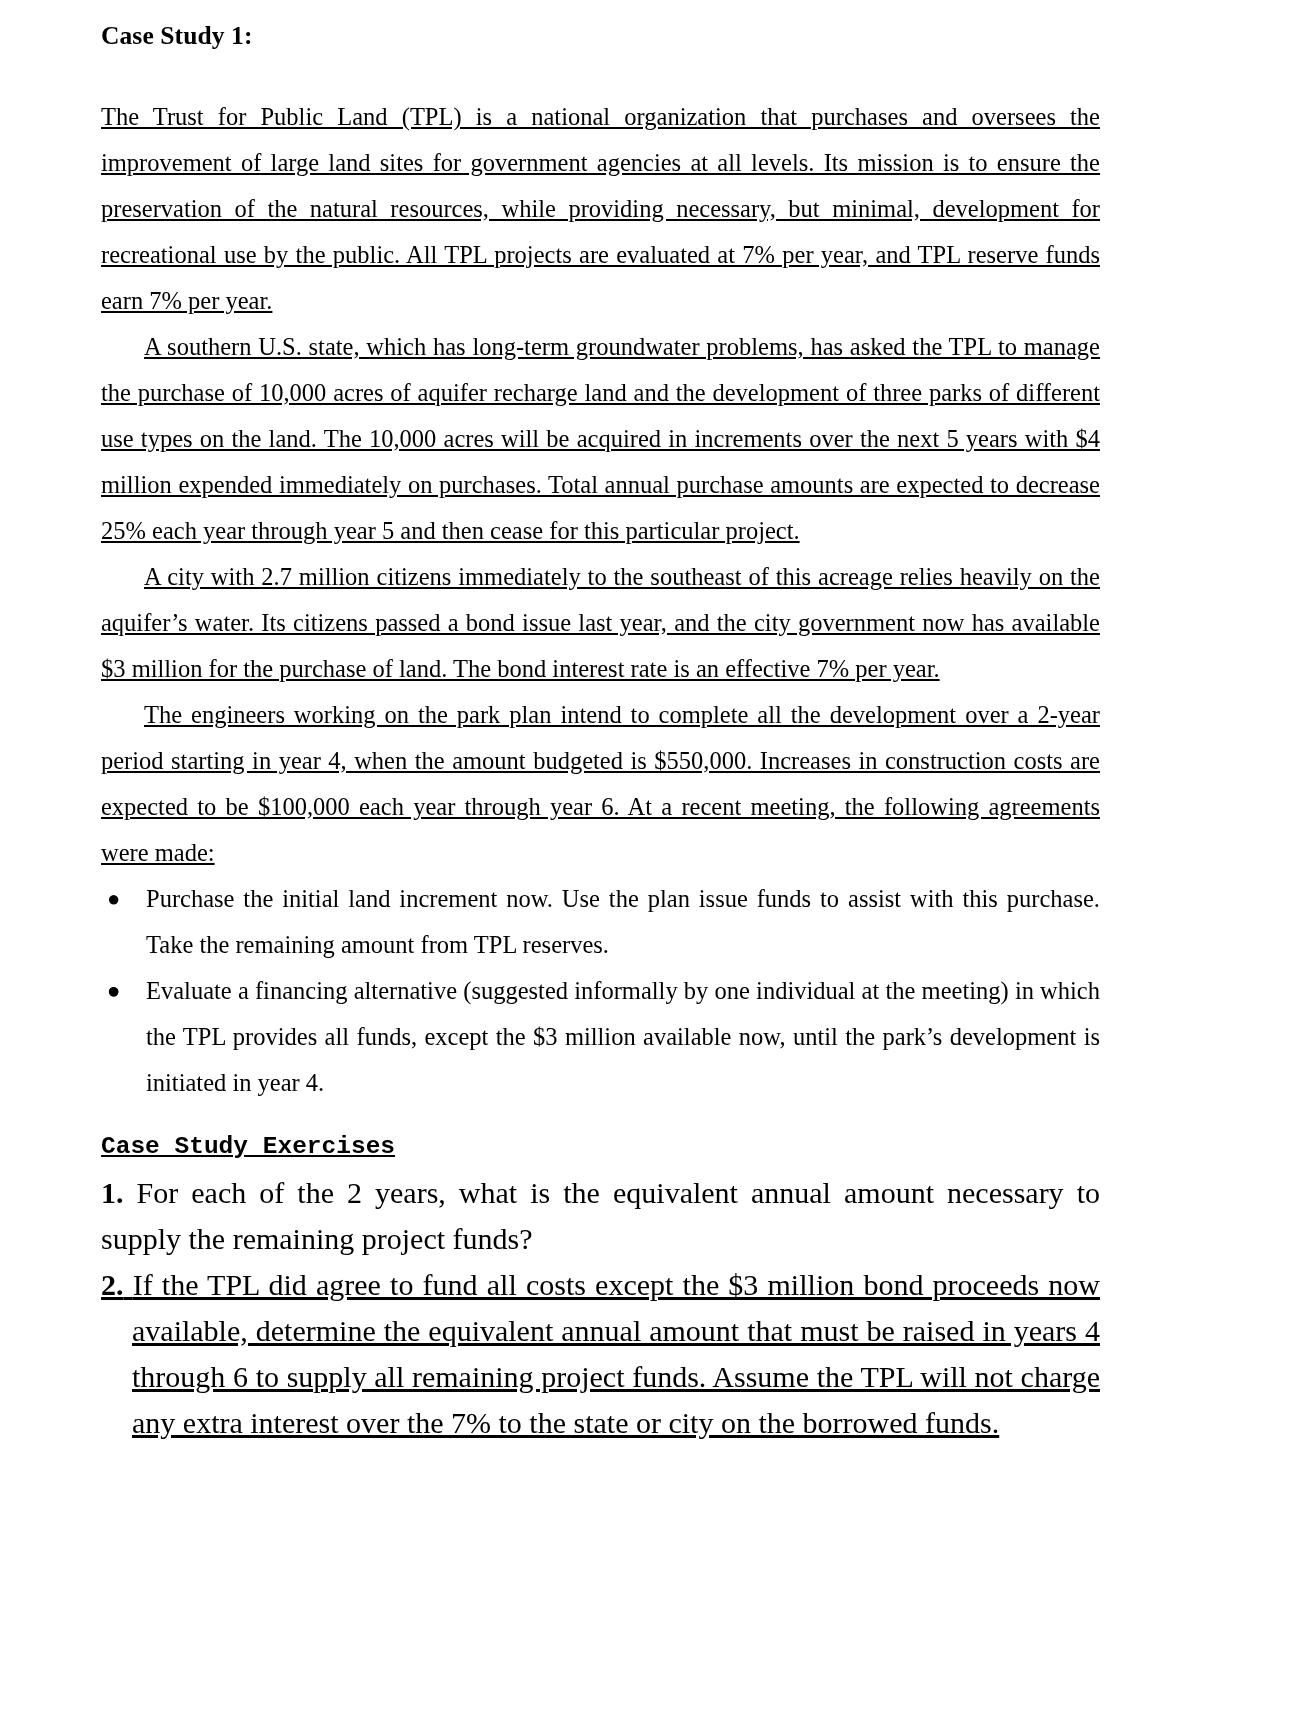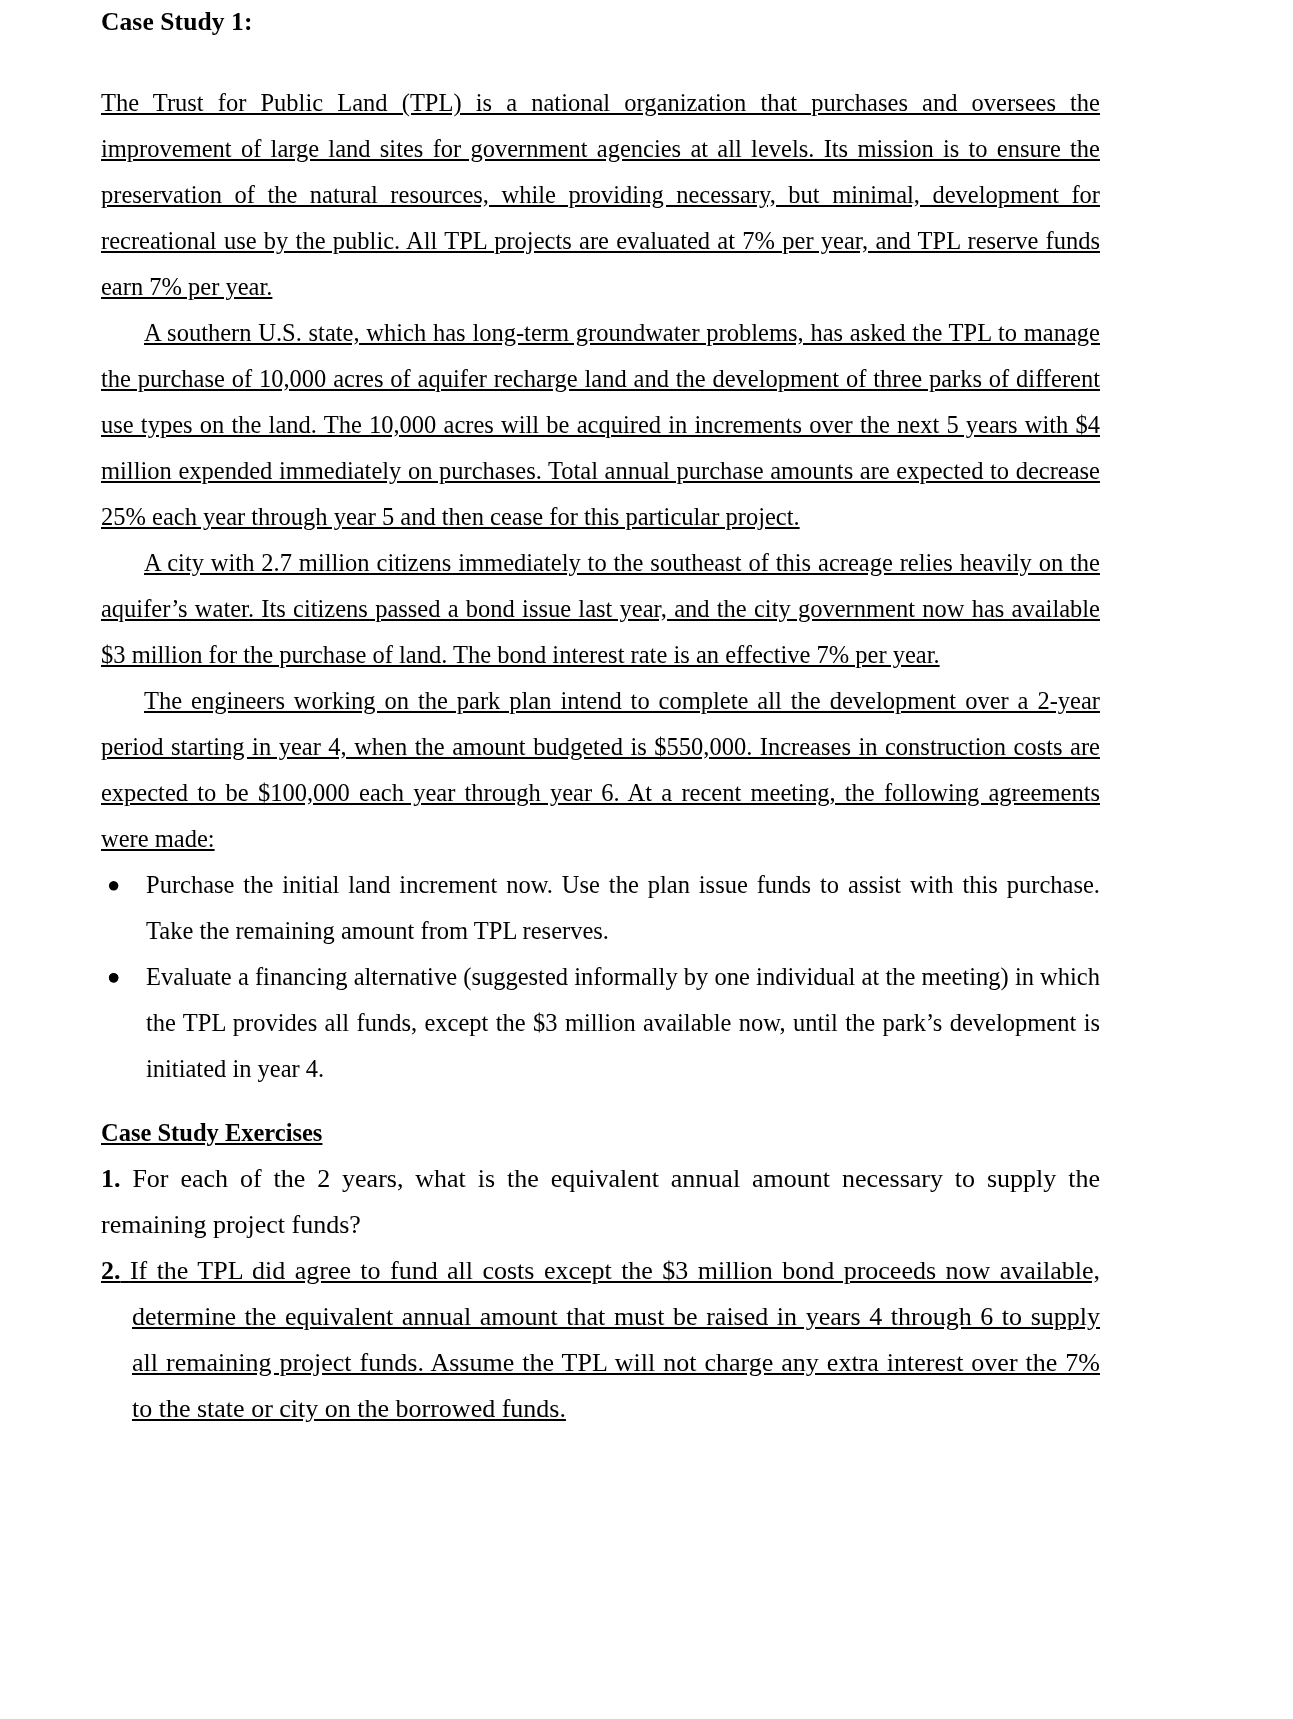--- a/index.html
+++ b/index.html
@@ -20,21 +20,21 @@
     width: 1293px;
     height: 1719px;
     box-sizing: border-box;
     padding: 0;
     overflow: hidden;
     background: #ffffff;
   }
   .content {
     position: absolute;
     left: 101px;
-    top: 6px;
+    top: 20px;
     width: 999px;
   }
 
   
   .doc-title {
     font-size: 25.5px;
     font-weight: bold;
     line-height: 1.25;
     margin: 0 0 0 0;
     letter-spacing: 0.1px;
@@ -85,26 +85,27 @@
   .exercises-heading {
     font-size: 24.5px;
     font-weight: bold;
     text-decoration: underline;
     line-height: 46px;
     margin: 8px 0 0 0;
     display: inline-block;
   }
   .exercises-heading-wrap {
     margin-top: 10px;
+    font-family: Liberation Mono, monospace;
   }
 
   
   .exercise {
     position: relative;
-    font-size: 26px;
+    font-size: 30px;
     line-height: 46px;
     text-align: justify;
     text-justify: inter-word;
     margin: 0;
   }
   .exercise.hang {
     padding-left: 31px;
     text-indent: -31px;
     text-decoration: underline;
   }

